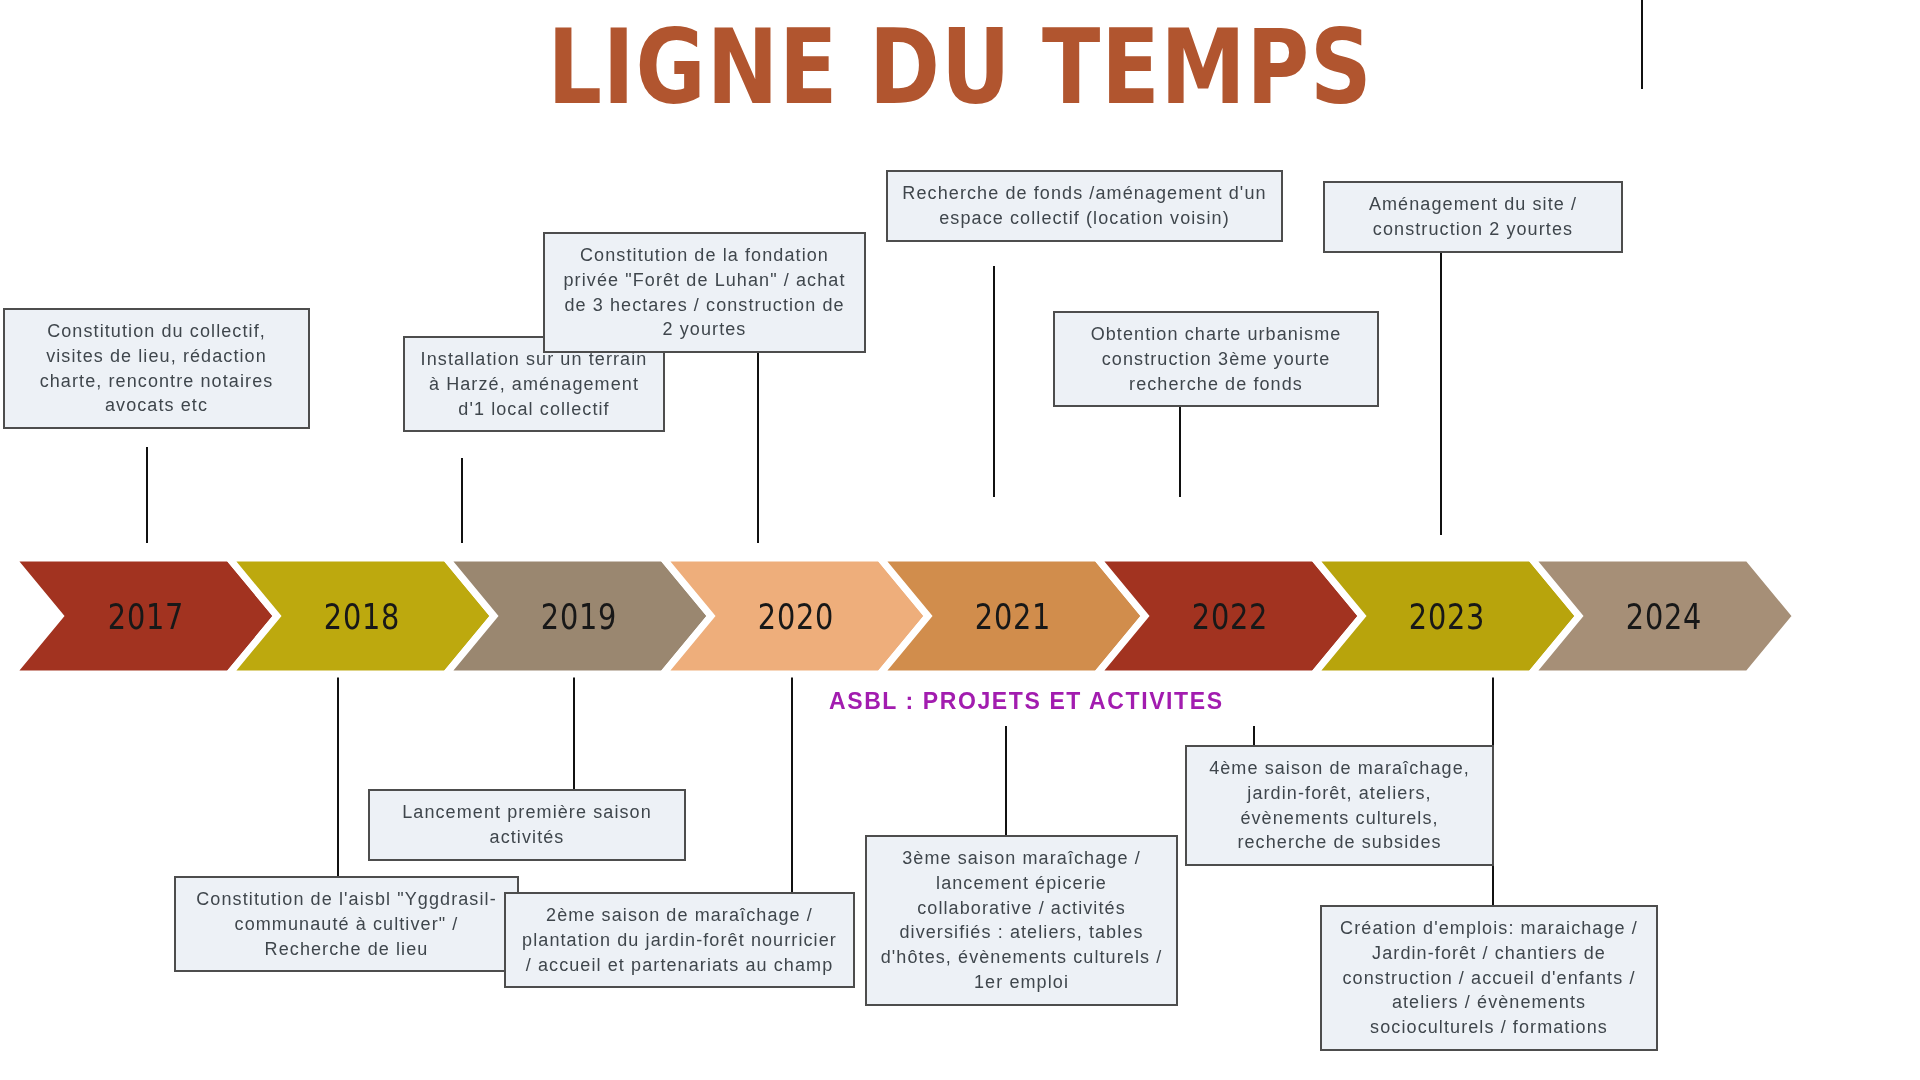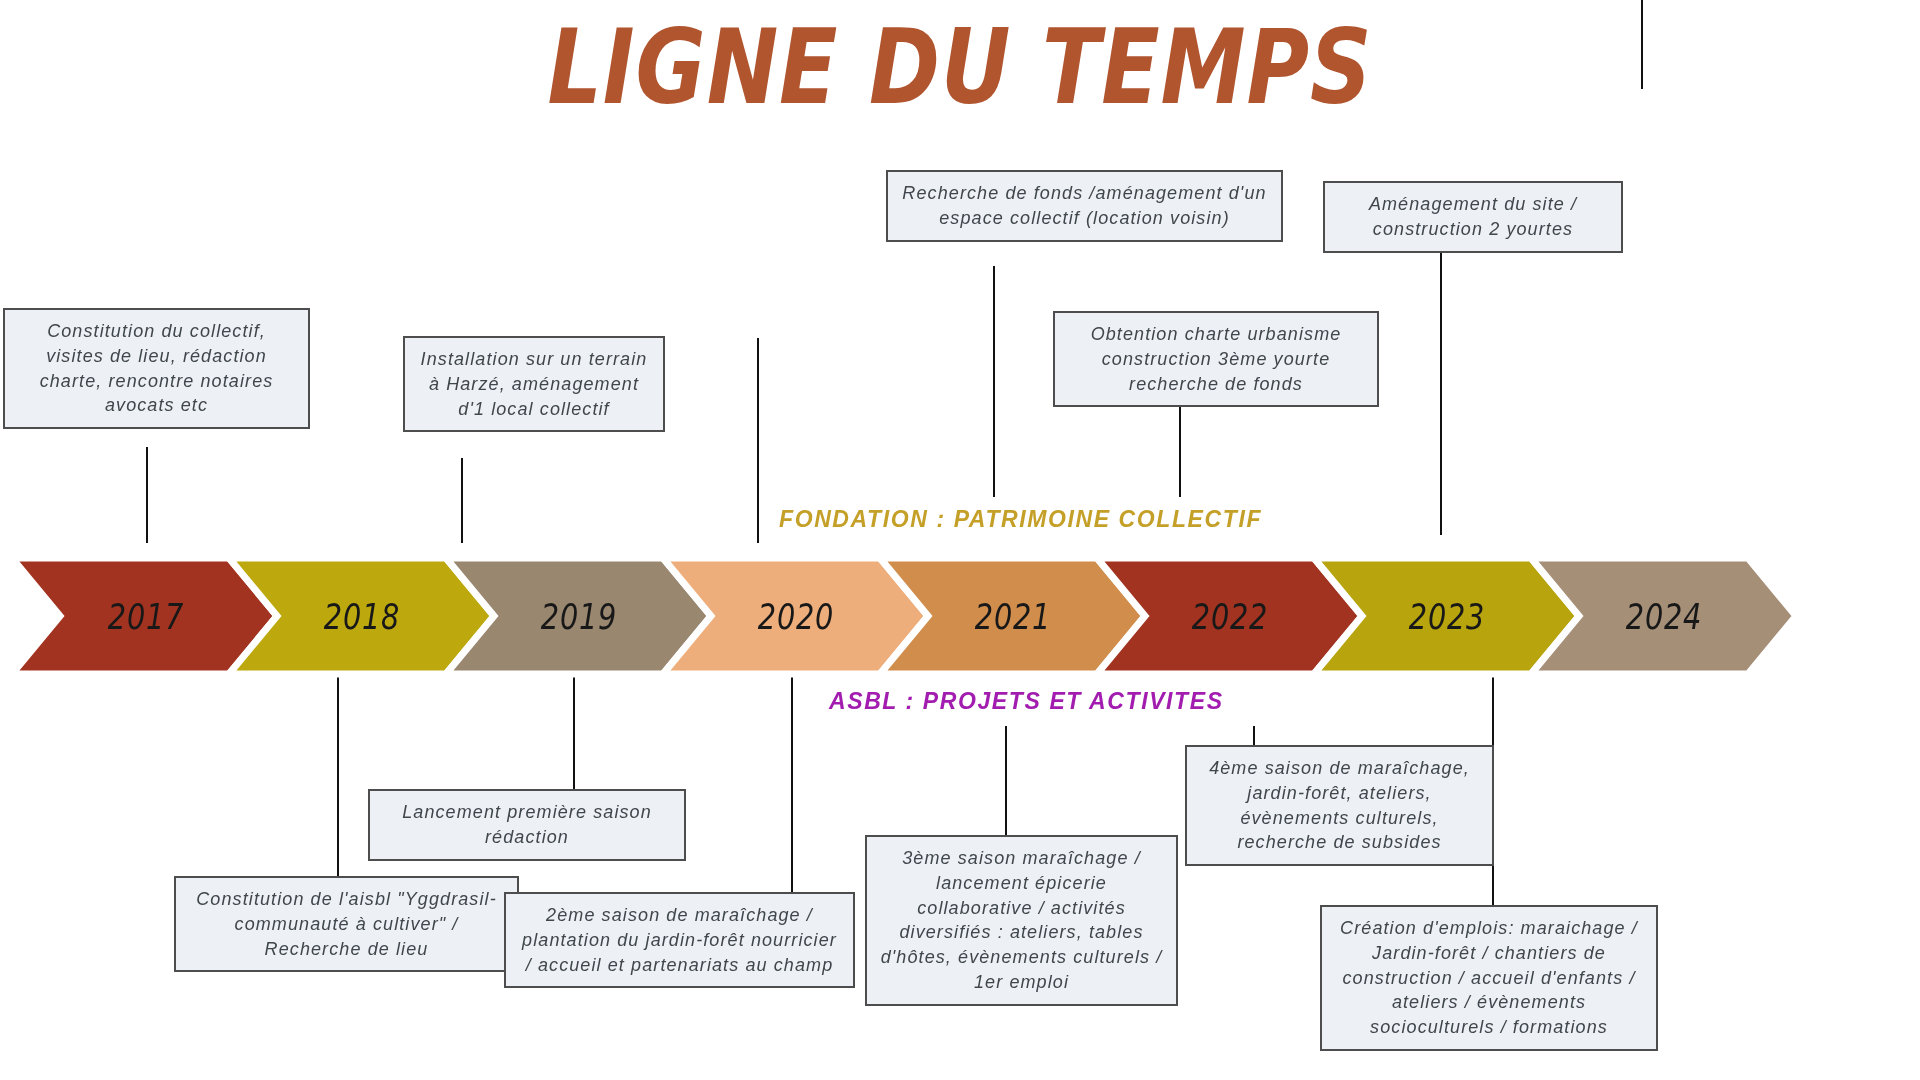--- a/index.html
+++ b/index.html
@@ -1,17 +1,17 @@
 <!DOCTYPE html>
 <html><head>
 <meta charset="utf-8">
 <style>
   html,body{margin:0;padding:0;background:#ffffff;}
   .canvas{position:relative;width:1920px;height:1080px;background:#ffffff;overflow:hidden;
-          font-family:"Liberation Sans",sans-serif;font-style:italic;}
+          font-family:"Liberation Sans",sans-serif;}
   .main-title{position:absolute;top:8px;left:0;width:1920px;text-align:center;margin:0;
               font-family:"DejaVu Sans",sans-serif;font-weight:800;font-size:95px;
               letter-spacing:1px;transform:scale(0.9,1.08);transform-origin:top center;}
   .event-box{position:absolute;box-sizing:border-box;background:#edf1f6;border:2px solid #4d4d4d;
              padding:9px 12px;text-align:center;color:#3f464c;font-size:18px;line-height:1.38;
              letter-spacing:1.1px;}
   .connector{position:absolute;width:2px;background:#111111;}
   .band-label{position:absolute;font-weight:bold;font-size:23px;letter-spacing:1.6px;white-space:nowrap;}
   .arrows{position:absolute;left:0;top:552px;width:1920px;height:128px;}
   .year-text{font-family:"DejaVu Sans",sans-serif;font-size:36px;fill:#181818;letter-spacing:1px;}
@@ -32,21 +32,20 @@
   <div class="connector" style="left:1179px;top:400px;height:97px"></div>
   <div class="connector" style="left:1440px;top:243px;height:292px"></div>
 
   <div class="connector" style="left:337px;top:676px;height:200px"></div>
   <div class="connector" style="left:573px;top:676px;height:113px"></div>
   <div class="connector" style="left:791px;top:676px;height:216px"></div>
   <div class="connector" style="left:1005px;top:726px;height:109px"></div>
   <div class="connector" style="left:1253px;top:726px;height:19px"></div>
   <div class="connector" style="left:1492px;top:676px;height:231px"></div>
 
-  <div class="band-label" style="left:779px;top:506px;color:#C5A028">FONDATION : PATRIMOINE COLLECTIF</div>
   <div class="band-label" style="left:829px;top:688px;color:#a21caf">ASBL : PROJETS ET ACTIVITES</div>
 
   <svg class="arrows" viewBox="0 0 1920 128">
     <polygon points="12,6 229,6 277,64 229,122 12,122 60,64" stroke="#ffffff" stroke-width="7" fill="#A23320"></polygon>
     <polygon points="229,6 446,6 494,64 446,122 229,122 277,64" stroke="#ffffff" stroke-width="7" fill="#BDA90E"></polygon>
     <polygon points="446,6 663,6 711,64 663,122 446,122 494,64" stroke="#ffffff" stroke-width="7" fill="#9A8770"></polygon>
     <polygon points="663,6 880,6 928,64 880,122 663,122 711,64" stroke="#ffffff" stroke-width="7" fill="#EEAE7B"></polygon>
     <polygon points="880,6 1097,6 1145,64 1097,122 880,122 928,64" stroke="#ffffff" stroke-width="7" fill="#D18D4C"></polygon>
     <polygon points="1097,6 1314,6 1362,64 1314,122 1097,122 1145,64" stroke="#ffffff" stroke-width="7" fill="#A23320"></polygon>
     <polygon points="1314,6 1531,6 1579,64 1531,122 1314,122 1362,64" stroke="#ffffff" stroke-width="7" fill="#B8A40C"></polygon>
@@ -57,24 +56,25 @@
     <text class="year-text" text-anchor="middle" transform="translate(579,77) scale(0.8,1)">2019</text>
     <text class="year-text" text-anchor="middle" transform="translate(796,77) scale(0.8,1)">2020</text>
     <text class="year-text" text-anchor="middle" transform="translate(1013,77) scale(0.8,1)">2021</text>
     <text class="year-text" text-anchor="middle" transform="translate(1230,77) scale(0.8,1)">2022</text>
     <text class="year-text" text-anchor="middle" transform="translate(1447,77) scale(0.8,1)">2023</text>
     <text class="year-text" text-anchor="middle" transform="translate(1664,77) scale(0.8,1)">2024</text>
   </svg>
 
   <div class="event-box" style="left:3px;top:308px;width:307px">Constitution du collectif, visites de lieu, rédaction charte, rencontre notaires avocats etc</div>
   <div class="event-box" style="left:403px;top:336px;width:262px">Installation sur un terrain à Harzé, aménagement d'1 local collectif</div>
+  <div class="event-box" style="left:543px;top:232px;width:323px">Constitution de la fondation privée "Forêt de Luhan" / achat de 3 hectares / construction de 2 yourtes</div>
   <div class="event-box" style="left:886px;top:170px;width:397px">Recherche de fonds /aménagement d'un espace collectif (location voisin)</div>
   <div class="event-box" style="left:1053px;top:311px;width:326px">Obtention charte urbanisme construction 3ème yourte recherche de fonds</div>
   <div class="event-box" style="left:1323px;top:181px;width:300px">Aménagement du site / construction 2 yourtes</div>
 
   <div class="event-box" style="left:174px;top:876px;width:345px">Constitution de l'aisbl "Yggdrasil-communauté à cultiver" / Recherche de lieu</div>
-  <div class="event-box" style="left:368px;top:789px;width:318px">Lancement première saison rédaction</div>
+  <div class="event-box" style="left:368px;top:789px;width:318px">Lancement première saison activités</div>
   <div class="event-box" style="left:504px;top:892px;width:351px">2ème saison de maraîchage / plantation du jardin-forêt nourricier / accueil et partenariats au champ</div>
   <div class="event-box" style="left:865px;top:835px;width:313px">3ème saison maraîchage / lancement épicerie collaborative / activités diversifiés : ateliers, tables d'hôtes, évènements culturels / 1er emploi</div>
   <div class="event-box" style="left:1185px;top:745px;width:309px">4ème saison de maraîchage, jardin-forêt, ateliers, évènements culturels, recherche de subsides</div>
   <div class="event-box" style="left:1320px;top:905px;width:338px">Création d'emplois: maraichage / Jardin-forêt / chantiers de construction / accueil d'enfants / ateliers / évènements socioculturels / formations</div>
 
 </div>
 
 </body></html>

